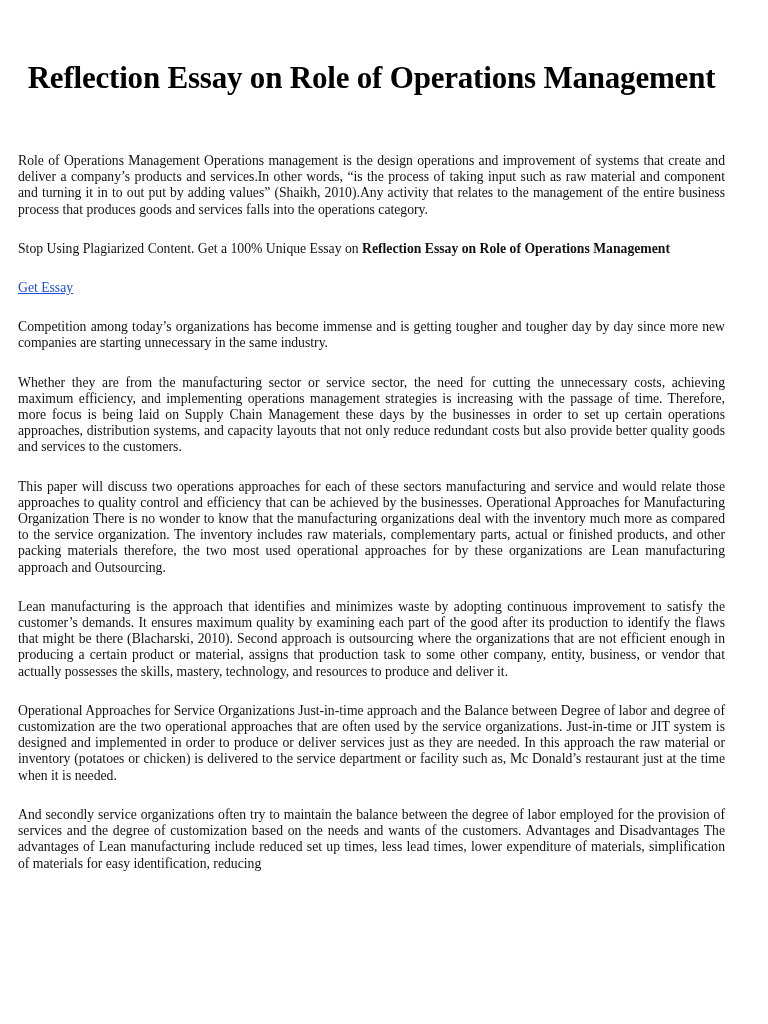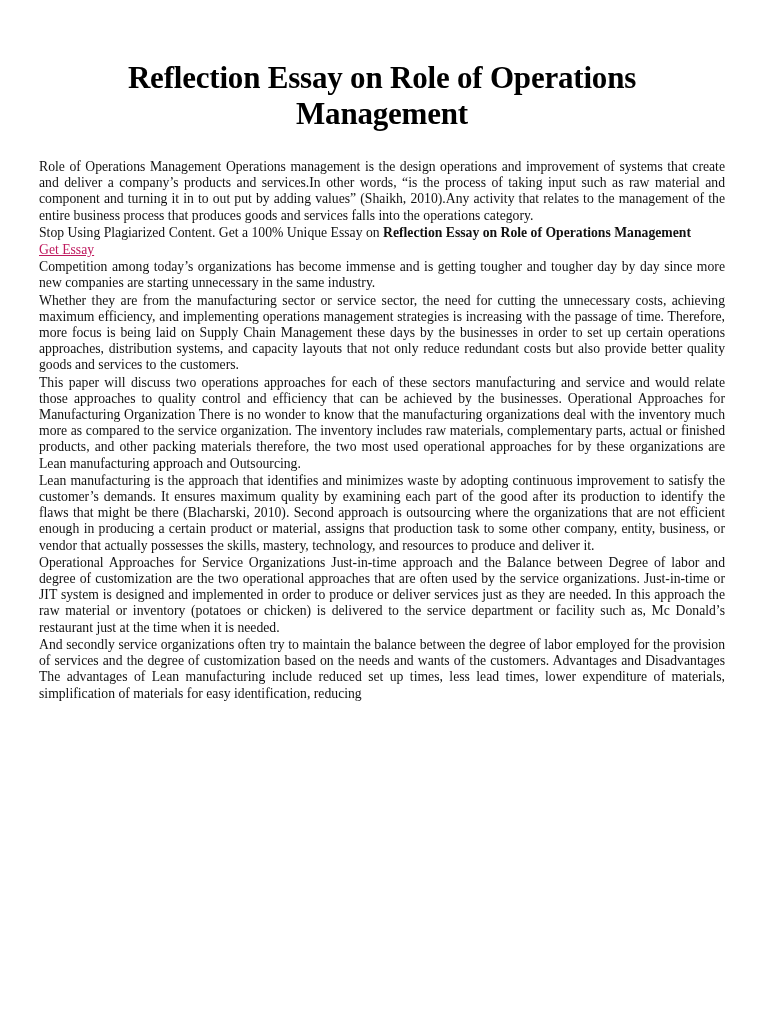--- a/index.html
+++ b/index.html
@@ -9,21 +9,21 @@
     }
     body {
       width: 768px;
       height: 1024px;
       overflow: hidden;
       font-family: "Liberation Serif", "DejaVu Serif", serif;
       color: #111111;
     }
     .page {
       position: relative;
-      padding: 0 43px 0 39px;
+      padding: 0 43px 0 18px;
       box-sizing: border-box;
       width: 768px;
     }
     h1 {
       margin: 0;
       padding-top: 60px;
       text-align: center;
       font-family: "Liberation Serif", serif;
       font-weight: bold;
       font-size: 31px;
@@ -35,24 +35,24 @@
       height: 144px;
       box-sizing: border-box;
     }
     p {
       margin: 0;
       font-size: 13.7px;
       line-height: 16.2px;
       text-align: justify;
     }
     p.left { text-align: left; }
-    .p1 { margin-top: 15px; }
-    .gap { margin-top: 1px; }
+    .p1 { margin-top: 9px; }
+    .gap { margin-top: 23px; }
     a.link {
-      color: #be185d;
+      color: #1d4ed8;
     }
     b { font-weight: bold; }
   </style>
 </head>
 <body>
 
 <div class="page">
   <div class="title-wrap">
     <h1>Reflection Essay on Role of Operations Management</h1>
   </div>

